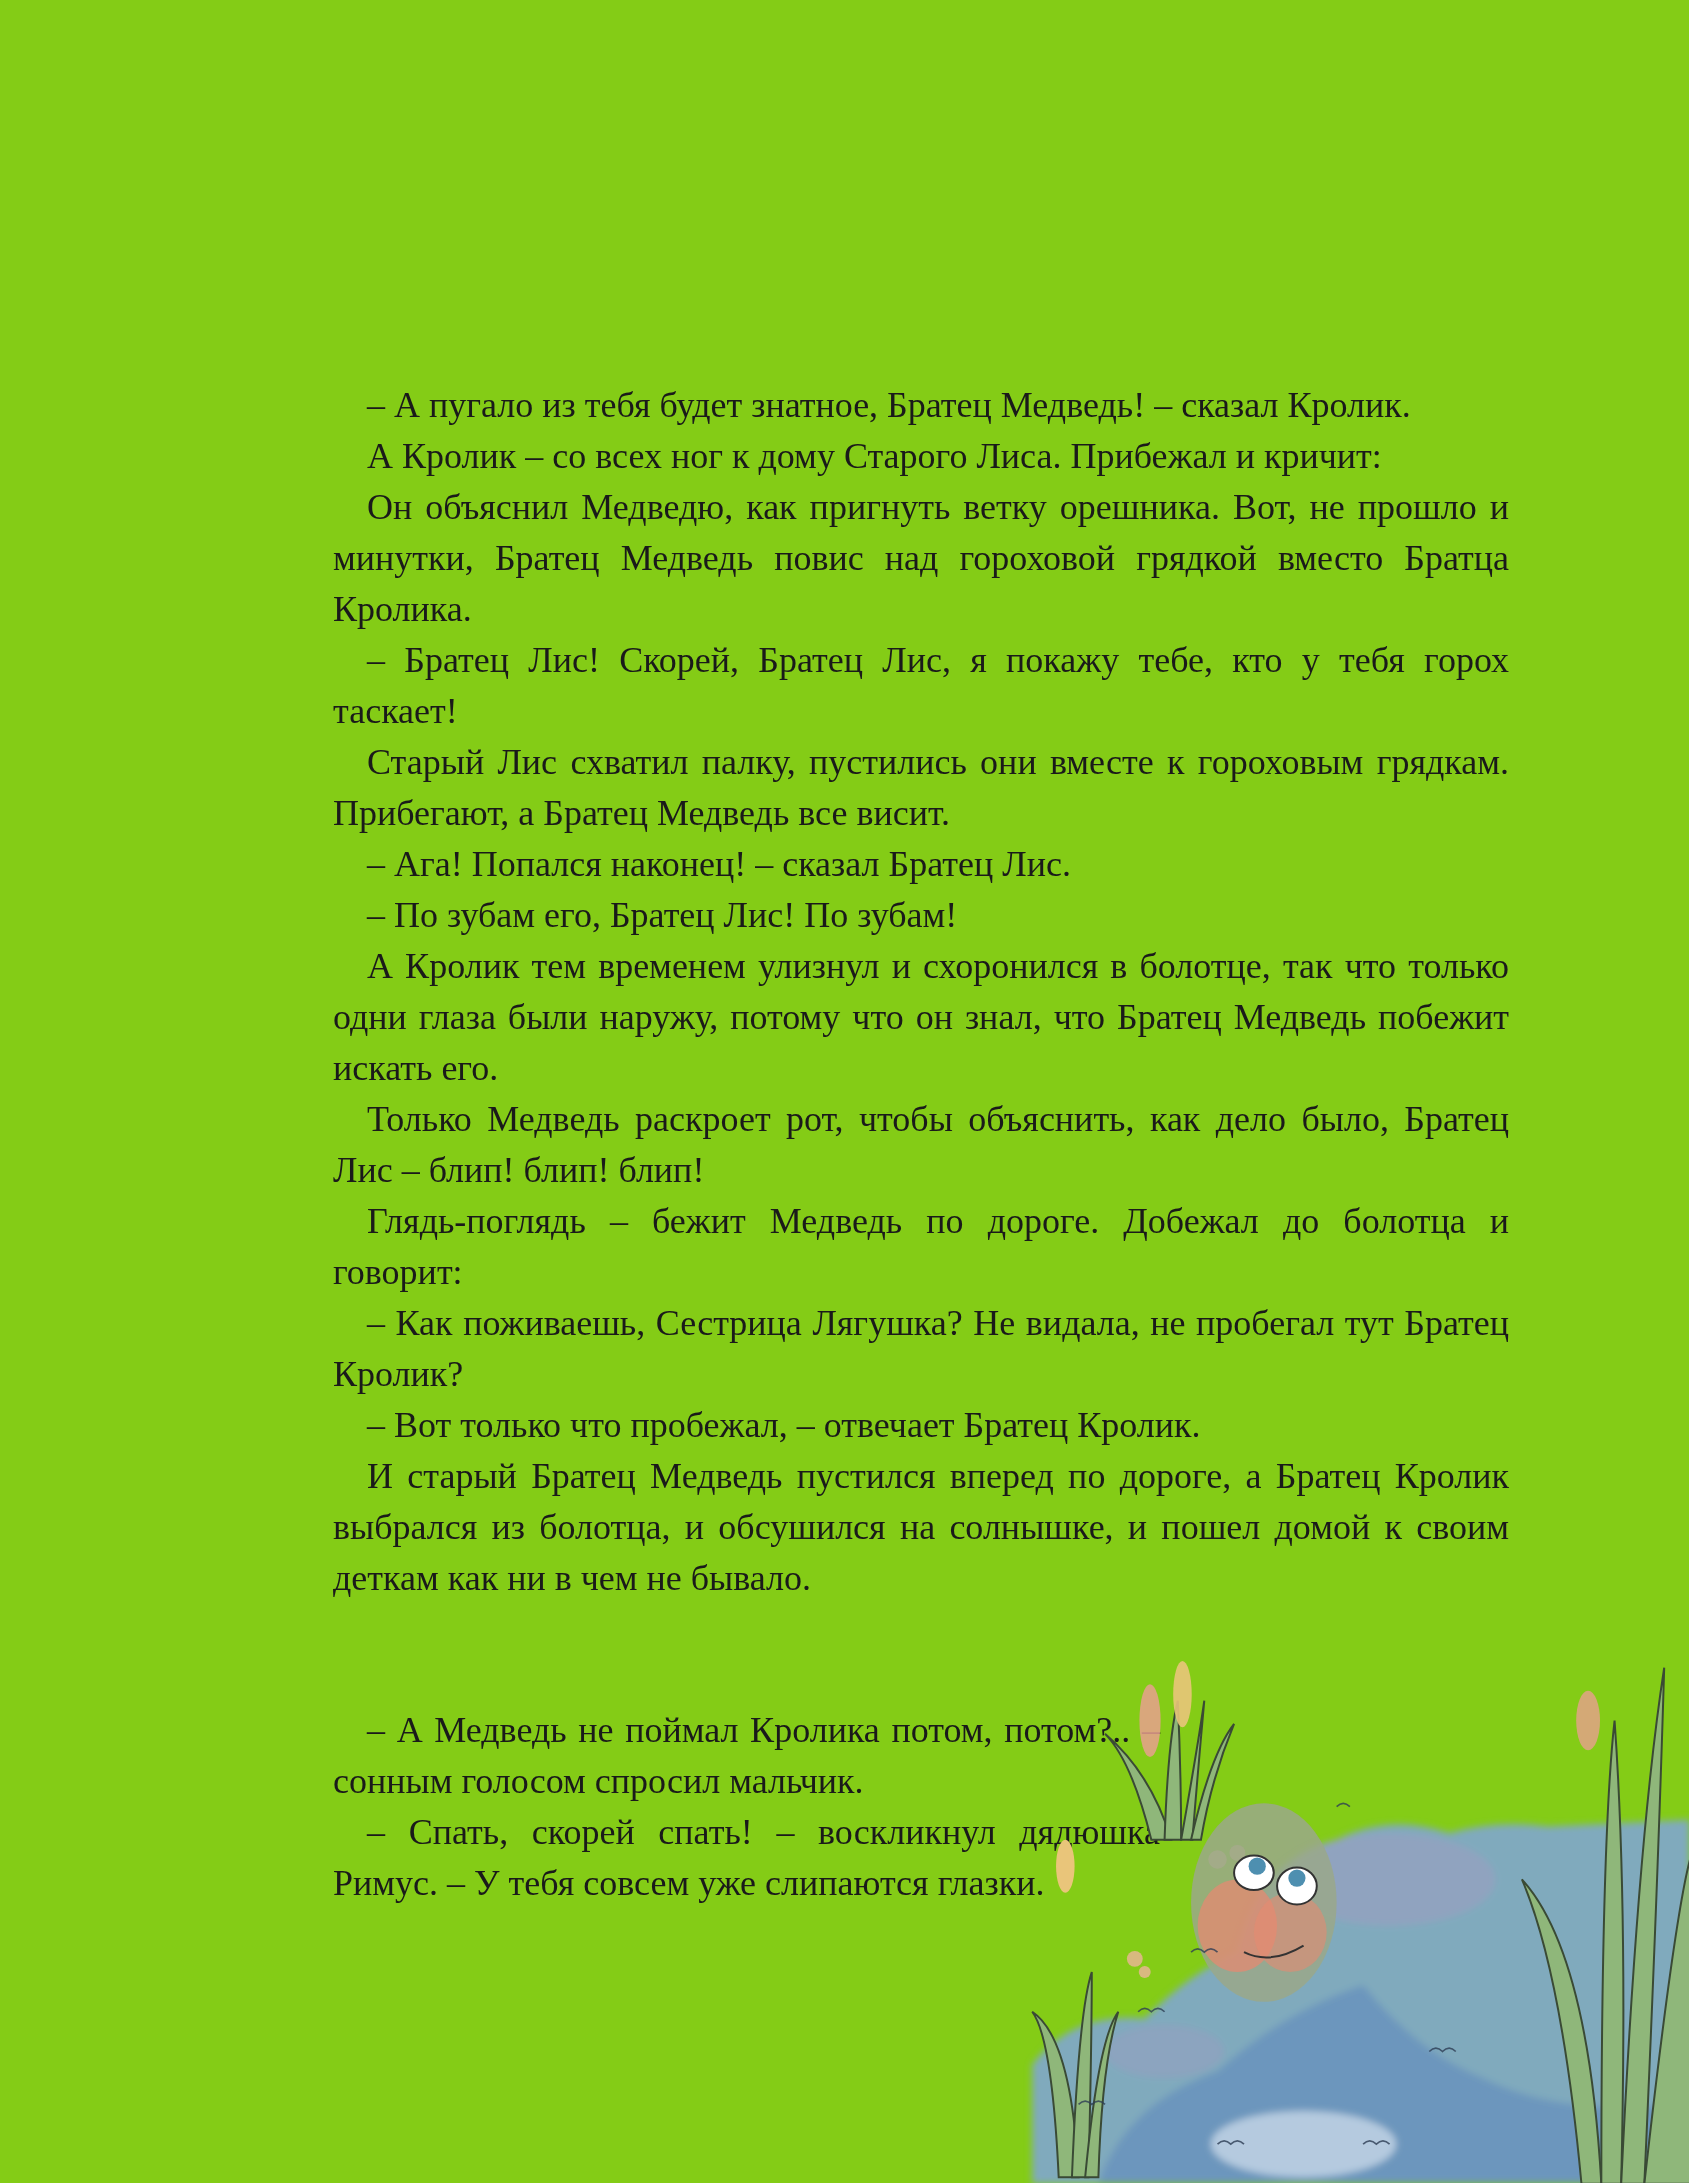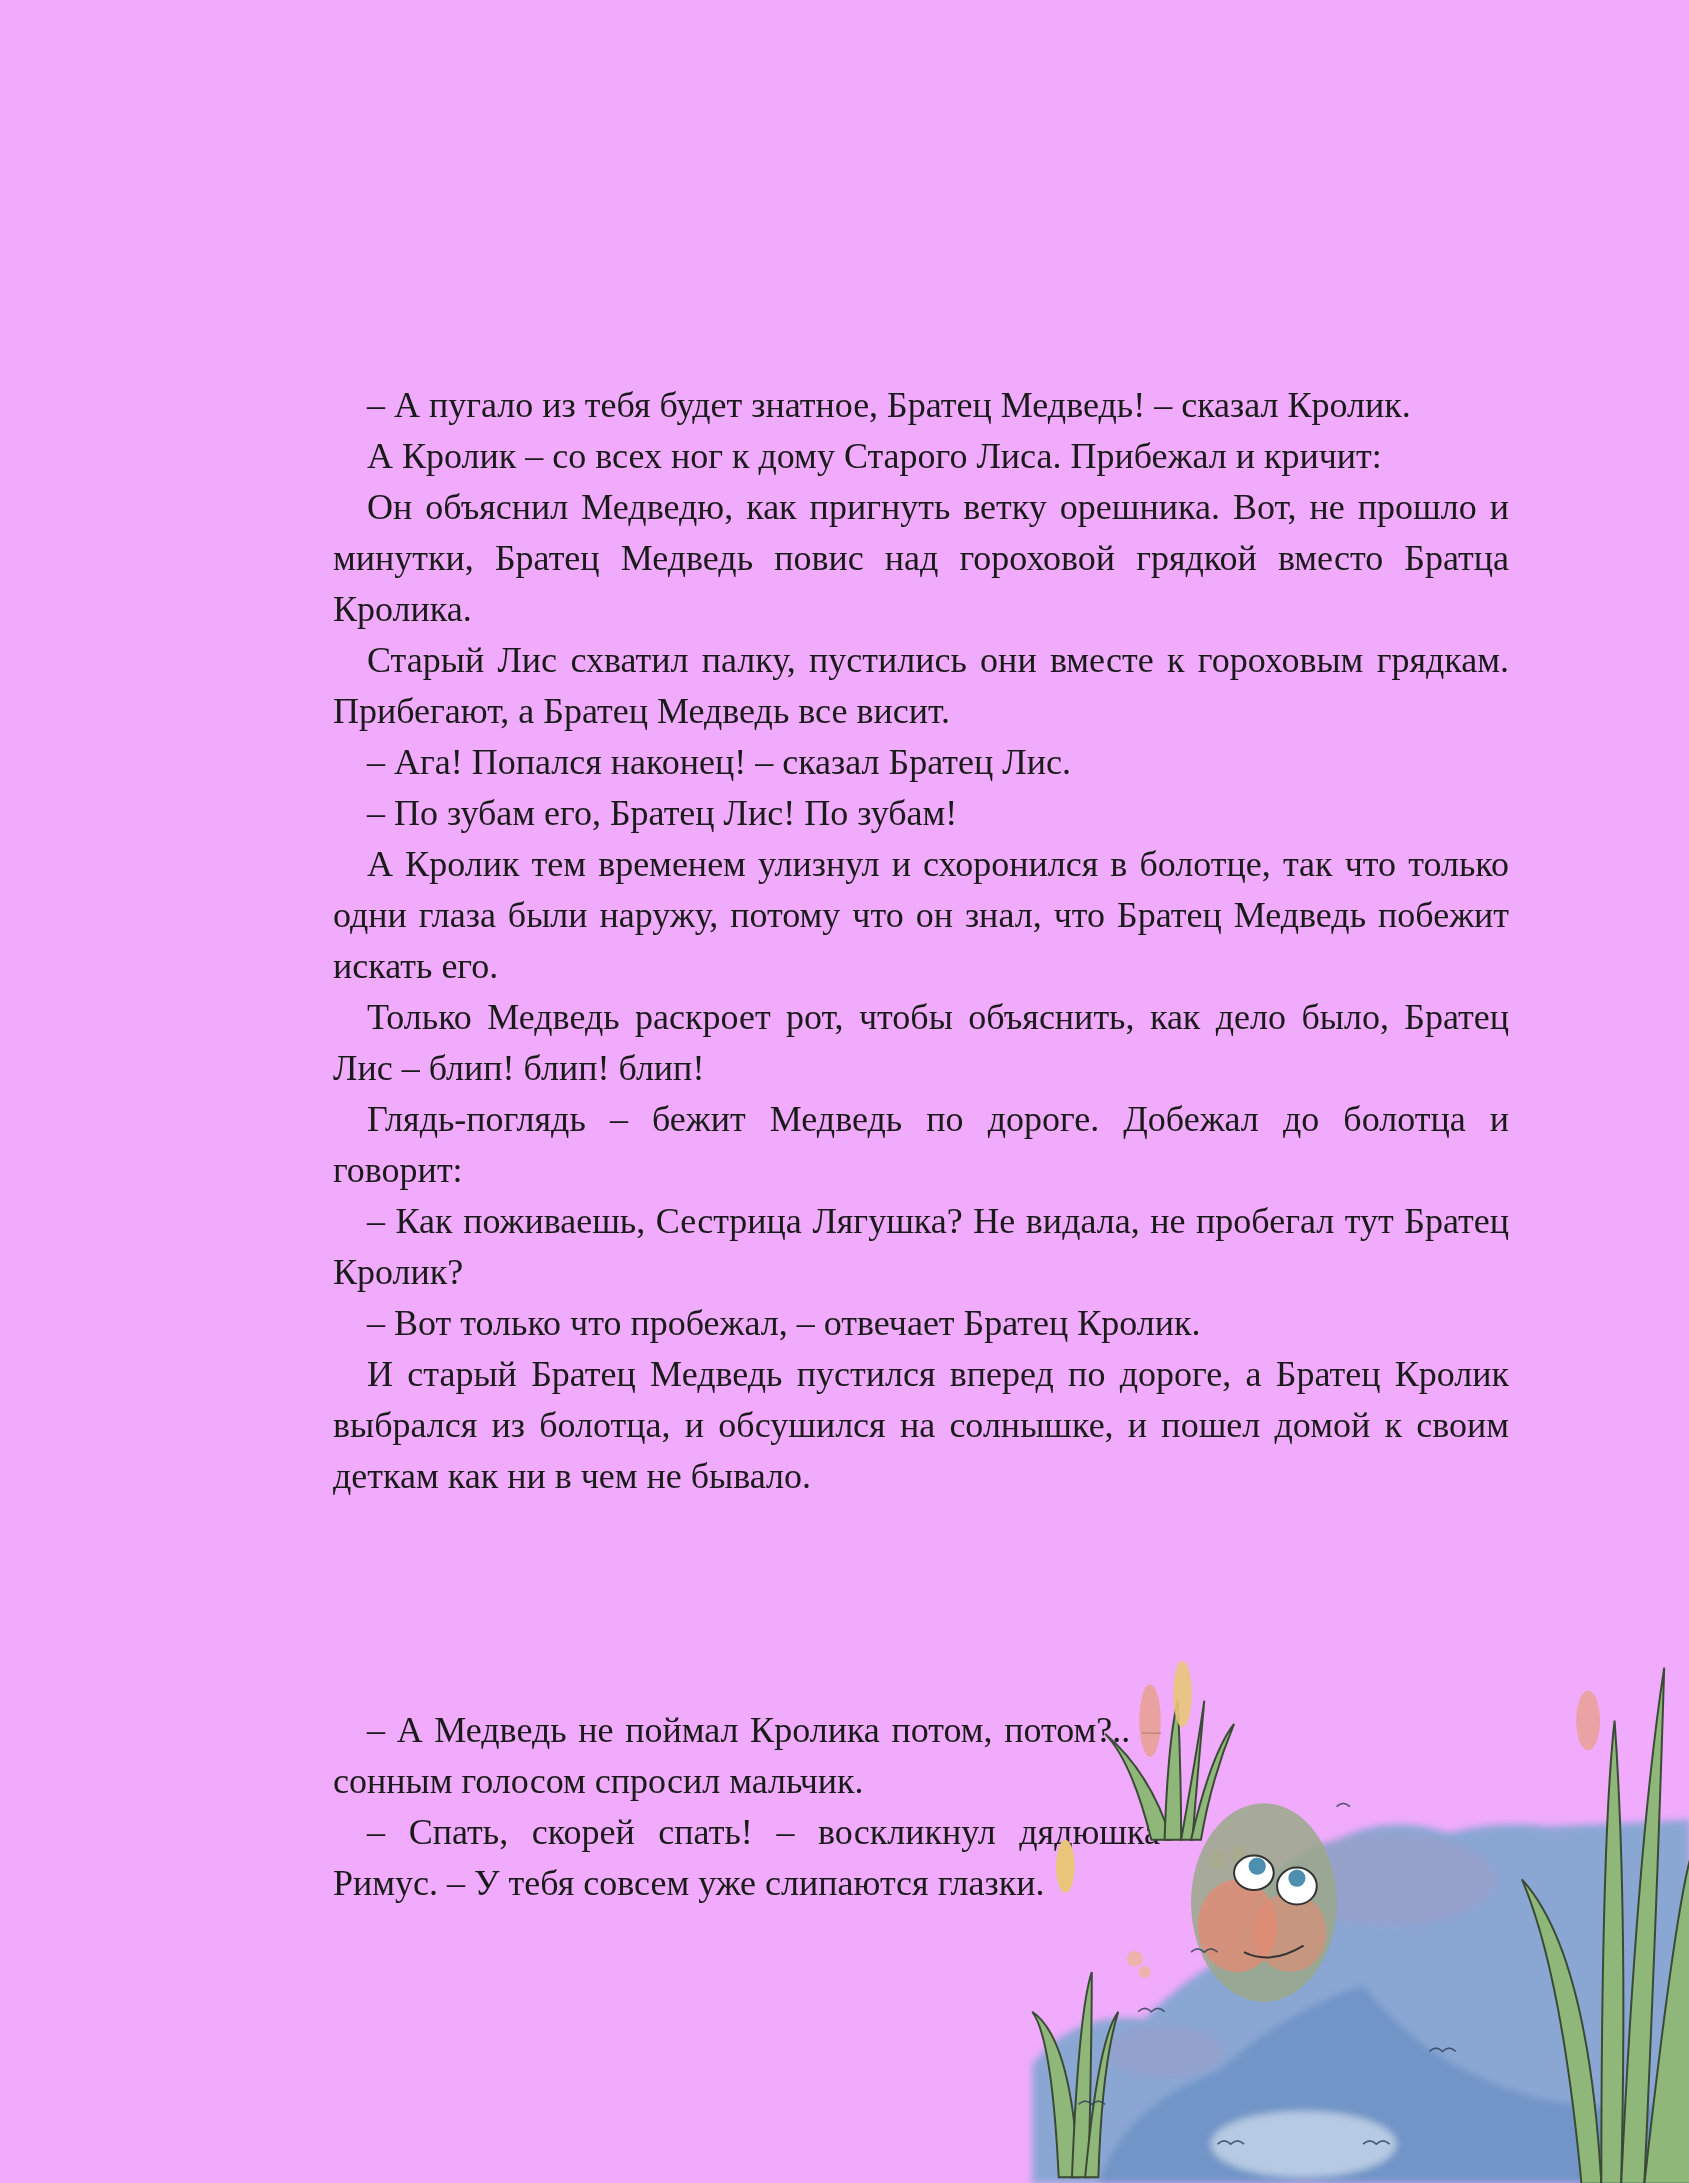--- a/index.html
+++ b/index.html
@@ -1,17 +1,17 @@
 <!DOCTYPE html>
 <html style="font-size:10.6px"><head>
 <meta charset="utf-8">
 <style>
   html, body { margin:0; padding:0; background:#ffffff; }
   body { width:1690px; height:2183px; position:relative; overflow:hidden; }
-  .page { position:absolute; left:0; top:0; width:1690px; height:2183px; background:#f0abfc; }
+  .page { position:absolute; left:0; top:0; width:1690px; height:2183px; background:#84cc16; }
   .text-block {
     position:absolute; left:333px; top:380px; width:1176px;
     font-family:"Liberation Serif","DejaVu Serif",serif;
     font-size:36px; line-height:51px; color:#1a1a1a;
     text-align:justify;
   }
   .text-block p { margin:0; text-indent:34px; }
   .text-block2 {
     position:absolute; left:333px; top:1705px; width:827px;
     font-family:"Liberation Serif","DejaVu Serif",serif;
@@ -21,20 +21,21 @@
   .illustration { position:absolute; left:1019px; top:1641px; width:671px; height:543px; }
 </style>
 </head>
 <body>
 
 <div class="page">
   <div class="text-block">
     <p>– А пугало из тебя будет знатное, Братец Медведь! – сказал Кролик.</p>
     <p>А Кролик – со всех ног к дому Старого Лиса. Прибежал и кричит:</p>
     <p>Он объяснил Медведю, как пригнуть ветку орешника. Вот, не прошло и минутки, Братец Медведь повис над гороховой грядкой вместо Братца Кролика.</p>
+    <p>– Братец Лис! Скорей, Братец Лис, я покажу тебе, кто у тебя горох таскает!</p>
     <p>Старый Лис схватил палку, пустились они вместе к гороховым грядкам. Прибегают, а Братец Медведь все висит.</p>
     <p>– Ага! Попался наконец! – сказал Братец Лис.</p>
     <p>– По зубам его, Братец Лис! По зубам!</p>
     <p>А Кролик тем временем улизнул и схоронился в болотце, так что только одни глаза были наружу, потому что он знал, что Братец Медведь побежит искать его.</p>
     <p>Только Медведь раскроет рот, чтобы объяснить, как дело было, Братец Лис – блип! блип! блип!</p>
     <p>Глядь-поглядь – бежит Медведь по дороге. Добежал до болотца и говорит:</p>
     <p>– Как поживаешь, Сестрица Лягушка? Не видала, не пробегал тут Братец Кролик?</p>
     <p>– Вот только что пробежал, – отвечает Братец Кролик.</p>
     <p>И старый Братец Медведь пустился вперед по дороге, а Братец Кролик выбрался из болотца, и обсушился на солнышке, и пошел домой к своим деткам как ни в чем не бывало.</p>
   </div>

